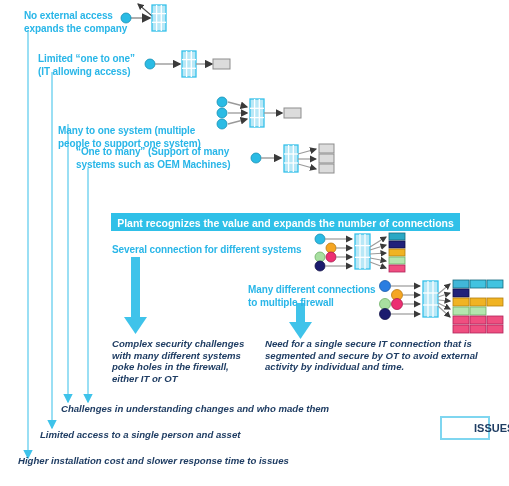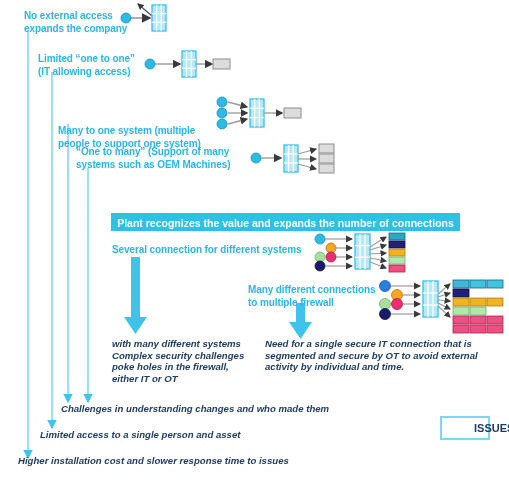--- a/index.html
+++ b/index.html
@@ -253,22 +253,22 @@
   <div class="abs lbl" style="left:112px;top:244px;width:210px;">
     <div>Several connection for different systems</div>
   </div>
 
   <div class="abs lbl" style="left:248px;top:284px;width:140px;">
     <div>Many different connections</div>
     <div>to multiple firewall</div>
   </div>
 
   <div class="abs issue-txt" style="left:112px;top:338px;width:140px;">
+    <div>Complex security challenges</div>
     <div>with many different systems</div>
-    <div>Complex security challenges</div>
     <div>poke holes in the firewall,</div>
     <div>either IT or OT</div>
   </div>
 
   <div class="abs issue-txt" style="left:265px;top:338px;width:230px;">
     <div>Need for a single secure IT connection that is</div>
     <div>segmented and secure by OT to avoid external</div>
     <div>activity by individual and time.</div>
   </div>
 

